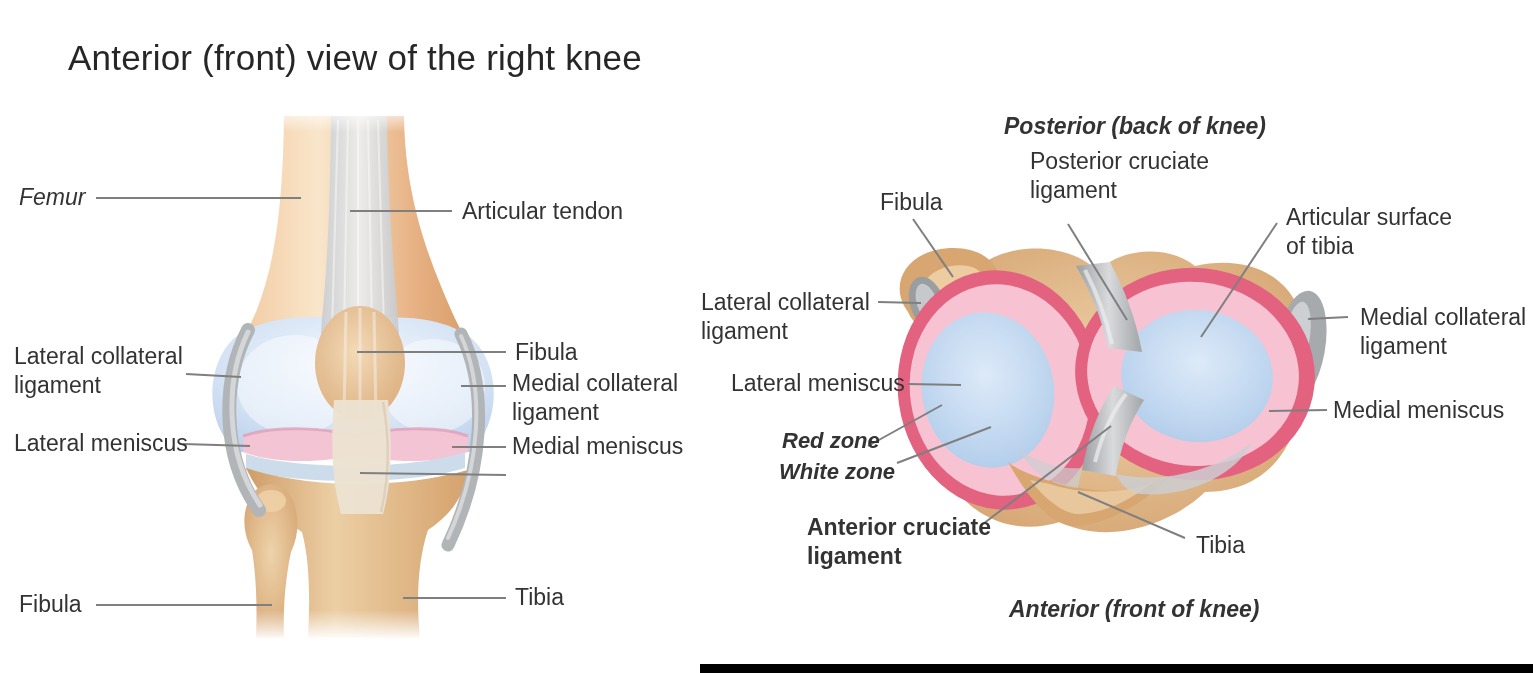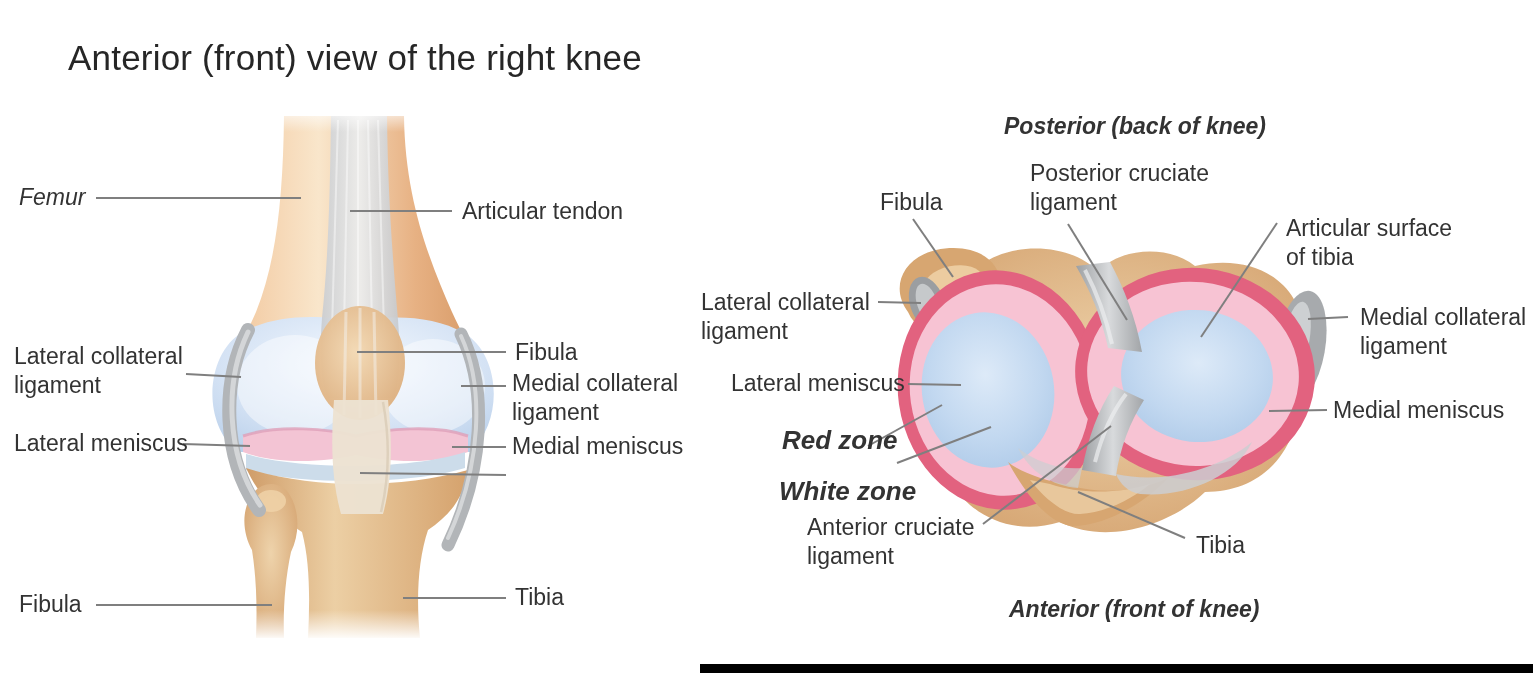--- a/index.html
+++ b/index.html
@@ -2,21 +2,21 @@
 <html><head>
 <meta charset="utf-8">
 <style>
   html,body{margin:0;padding:0;background:#fff;}
   #canvas{position:relative;width:1533px;height:673px;background:#ffffff;overflow:hidden;
           font-family:"Liberation Sans",sans-serif;}
   #art{position:absolute;left:0;top:0;width:1536px;height:673px;}
   .title{position:absolute;font-size:35px;color:#262626;white-space:nowrap;letter-spacing:.2px;}
   .lbl{position:absolute;font-size:23px;line-height:29px;color:#333333;white-space:pre-line;}
   .lbl.orient{font-style:italic;font-weight:600;}
-  .lbl.zone{font-style:italic;font-weight:700;font-size:26px;}
+  .lbl.zone{font-style:italic;font-weight:700;font-size:22px;}
 </style>
 </head>
 <body>
 
 <div id="canvas">
 
   <svg id="art" viewBox="0 0 1536 673">
     <defs>
       <linearGradient id="femG" x1="0" y1="0" x2="1" y2="0">
         <stop offset="0" stop-color="#f2c89f"></stop>
@@ -175,29 +175,29 @@
   <div class="lbl" style="left:515px;top:338px;">Fibula</div>
   <div class="lbl" style="left:512px;top:369px;">Medial collateral
 ligament</div>
   <div class="lbl" style="left:512px;top:432px;">Medial meniscus</div>
   <div class="lbl" style="left:515px;top:583px;">Tibia</div>
 
   <div class="lbl orient" style="left:1004px;top:112px;">Posterior (back of knee)</div>
   <div class="lbl orient" style="left:1009px;top:595px;">Anterior (front of knee)</div>
 
   <div class="lbl" style="left:880px;top:188px;">Fibula</div>
-  <div class="lbl" style="left:1030px;top:159px;">Posterior cruciate
-ligament</div>
-  <div class="lbl" style="left:1286px;top:214px;">Articular surface
+  <div class="lbl" style="left:1030px;top:147px;">Posterior cruciate
+ligament</div>
+  <div class="lbl" style="left:1286px;top:203px;">Articular surface
 of tibia</div>
   <div class="lbl" style="left:701px;top:288px;">Lateral collateral
 ligament</div>
   <div class="lbl" style="left:1360px;top:303px;">Medial collateral
 ligament</div>
   <div class="lbl" style="left:731px;top:369px;">Lateral meniscus</div>
   <div class="lbl zone" style="left:782px;top:426px;">Red zone</div>
-  <div class="lbl zone" style="left:779px;top:477px;font-style:italic;">White zone</div>
-  <div class="lbl" style="left:807px;top:513px;">Anterior cruciate
+  <div class="lbl zone" style="left:779px;top:457px;font-style:italic;">White zone</div>
+  <div class="lbl" style="left:807px;top:513px;font-weight:bold;">Anterior cruciate
 ligament</div>
   <div class="lbl" style="left:1196px;top:531px;">Tibia</div>
   <div class="lbl" style="left:1333px;top:396px;">Medial meniscus</div>
 
 </div>
 
 </body></html>

